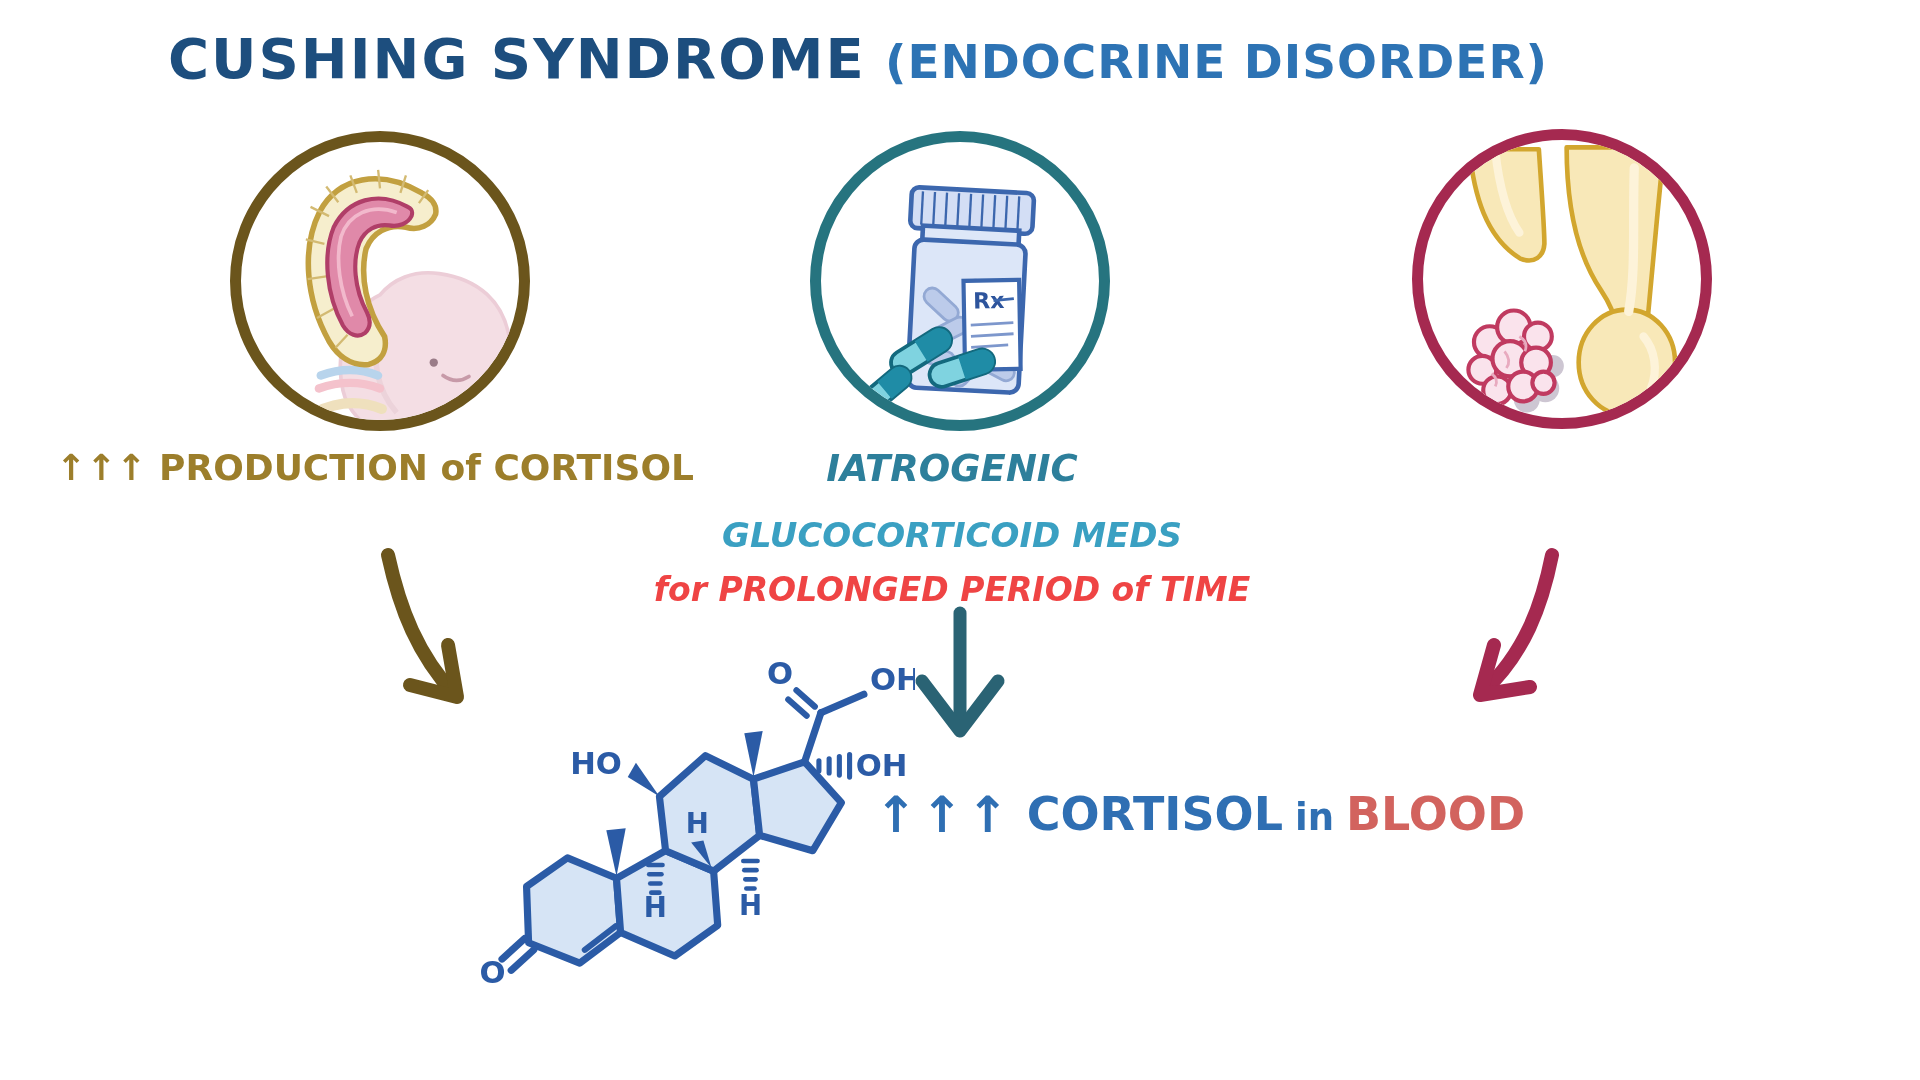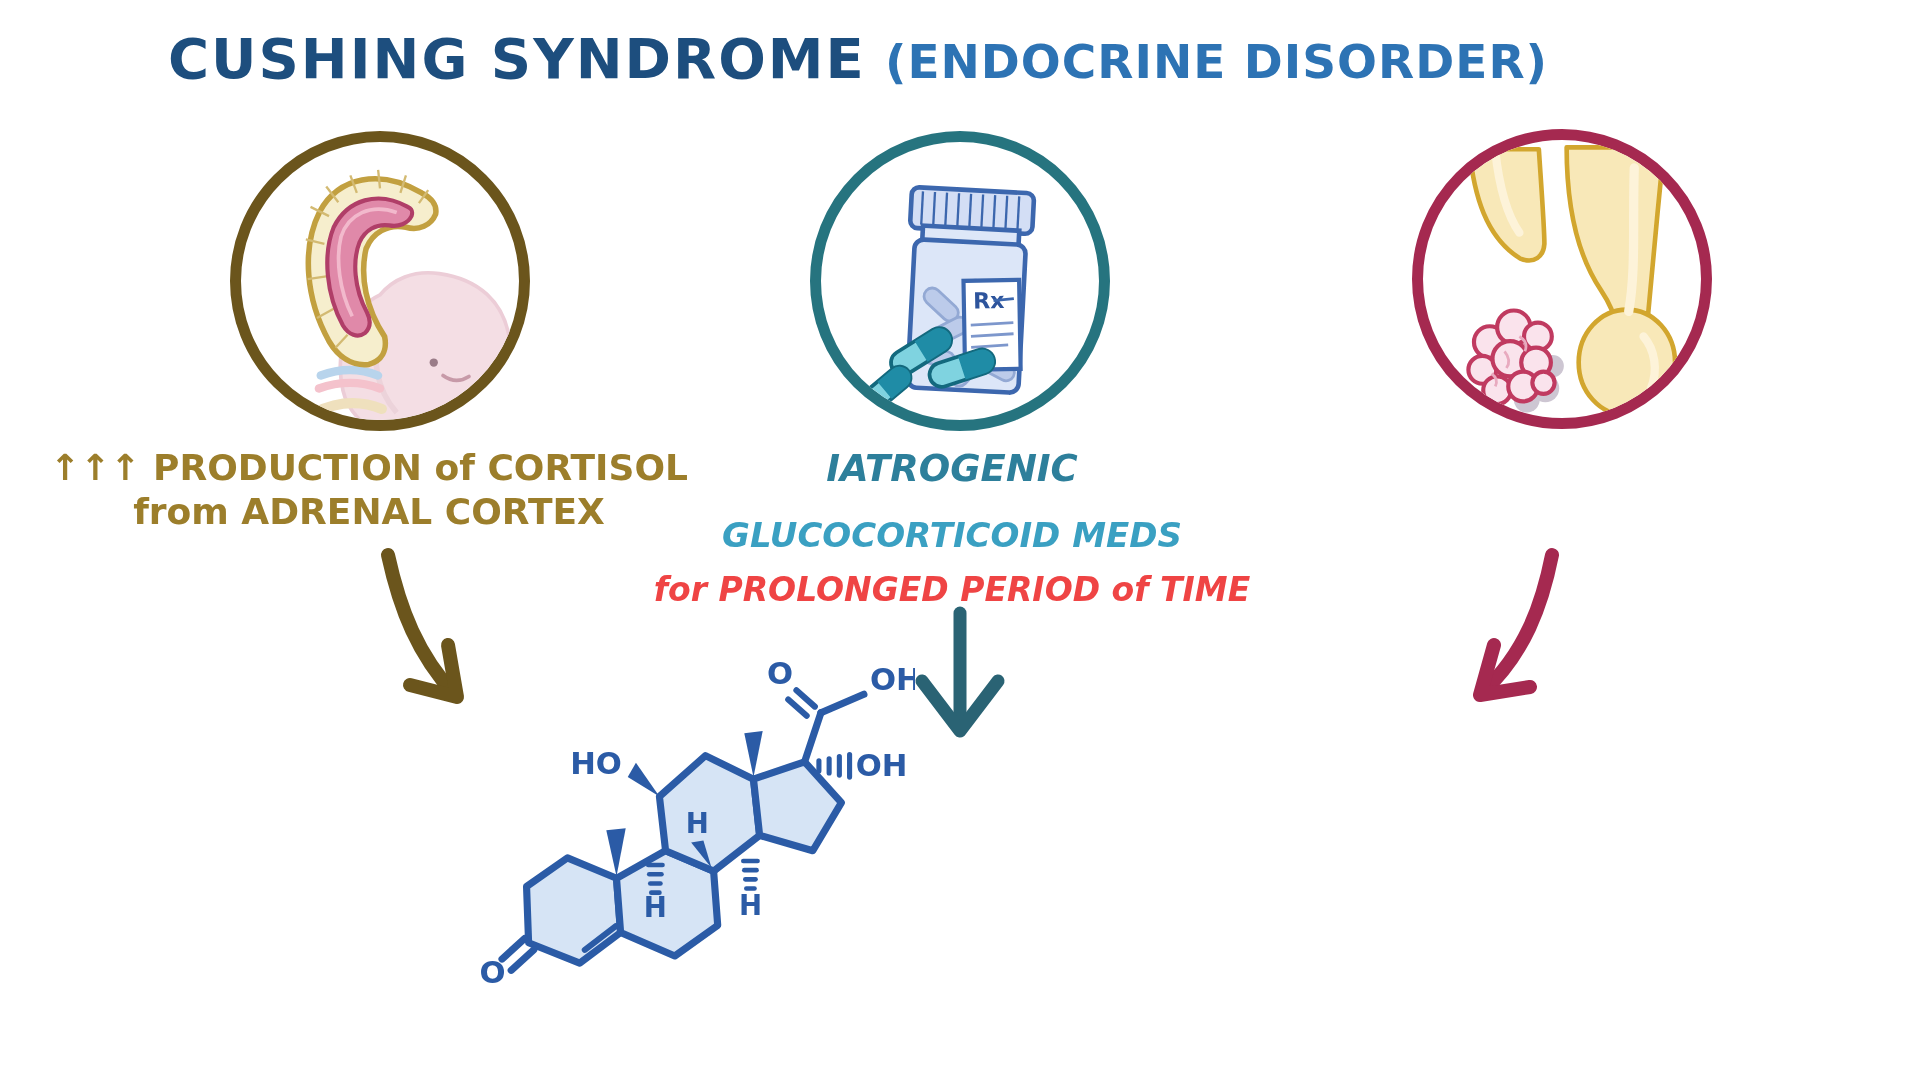--- a/index.html
+++ b/index.html
@@ -12,21 +12,21 @@
   .title .sub{font-size:47px;font-weight:800;color:#2d73b4;letter-spacing:1px;margin-left:14px;}
 
   .cause-circle{position:absolute;width:300px;height:300px;border-radius:50%;
     box-sizing:border-box;border:11px solid #000;overflow:hidden;background:#fff;}
   .circle-adrenal{left:230px;top:131px;border-color:#6b551c;}
   .circle-meds{left:810px;top:131px;border-color:#26747f;}
   .circle-pituitary{left:1412px;top:129px;border-color:#a52950;}
   .cause-circle svg{display:block;width:100%;height:100%;}
 
   .cause-text{position:absolute;text-align:center;font-weight:800;line-height:1.22;}
-  .text-adrenal{left:19px;top:446px;width:700px;font-size:36px;color:#9c7e2b;}
+  .text-adrenal{left:25px;top:446px;width:700px;font-size:36px;color:#9c7e2b;}
   .text-meds{left:652px;top:446px;width:600px;color:#2d7f9b;font-style:italic;}
   .text-meds .heading{font-size:37px;}
   .text-meds .meds-line{font-size:34px;color:#3aa0c2;margin-top:24px;}
   .text-meds .meds-small{font-size:33px;color:#ef4444;margin-top:13px;}
   .text-pituitary{left:1230px;top:450px;width:660px;font-size:36px;color:#c23f62;}
 
   .arrow-svg{position:absolute;}
   .arrow-left{left:360px;top:545px;width:140px;height:180px;}
   .arrow-mid{left:900px;top:605px;width:120px;height:150px;}
   .arrow-right{left:1430px;top:545px;width:150px;height:170px;}
@@ -184,21 +184,20 @@
       <g fill="none" stroke="#e8aabf" stroke-width="3">
         <path d="M 88 228 q 8 10 2 18"></path>
           <path d="M 104 212 q 10 6 6 16"></path>
           <path d="M 74 252 q 8 6 4 14"></path>
       </g>
     </svg>
   </div>
 
   <div class="cause-text text-adrenal">
     <div>↑↑↑ PRODUCTION of CORTISOL</div>
-    <div>from ADRENAL CORTEX</div>
   </div>
 
   <div class="cause-text text-meds">
     <div class="heading">IATROGENIC</div>
     <div class="meds-line">GLUCOCORTICOID MEDS</div>
     <div class="meds-small">for PROLONGED PERIOD  of TIME</div>
   </div>
 
   <div class="cause-text text-pituitary">
   </div>
@@ -275,14 +274,17 @@
       <text class="chem-label" x="138" y="130" font-size="30" text-anchor="middle">HO</text>
       <text class="chem-label" x="318" y="42" font-size="30" text-anchor="middle">O</text>
       <text class="chem-label" x="406" y="48" font-size="30">OH</text>
       <text class="chem-label" x="392" y="132" font-size="30">OH</text>
       <text class="chem-label" x="237" y="188" font-size="27" text-anchor="middle">H</text>
       <text class="chem-label" x="196" y="270" font-size="27" text-anchor="middle">H</text>
       <text class="chem-label" x="289" y="268" font-size="27" text-anchor="middle">H</text>
     </svg>
   </div>
 
+  <div class="conclusion">
+    <span class="c-arrows">↑↑↑</span><span class="c-blue">CORTISOL</span><span class="c-in">in</span><span class="c-red">BLOOD</span>
+  </div>
 
 </div>
 
 </body></html>

